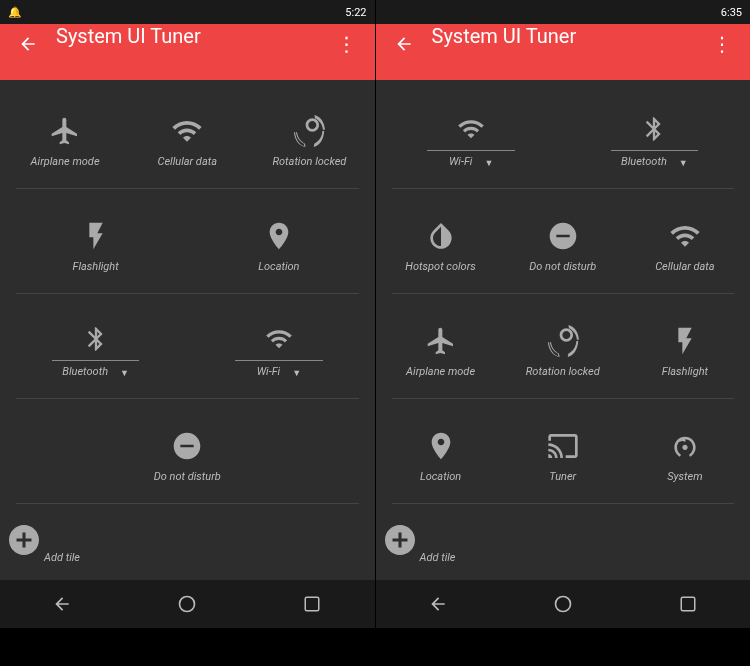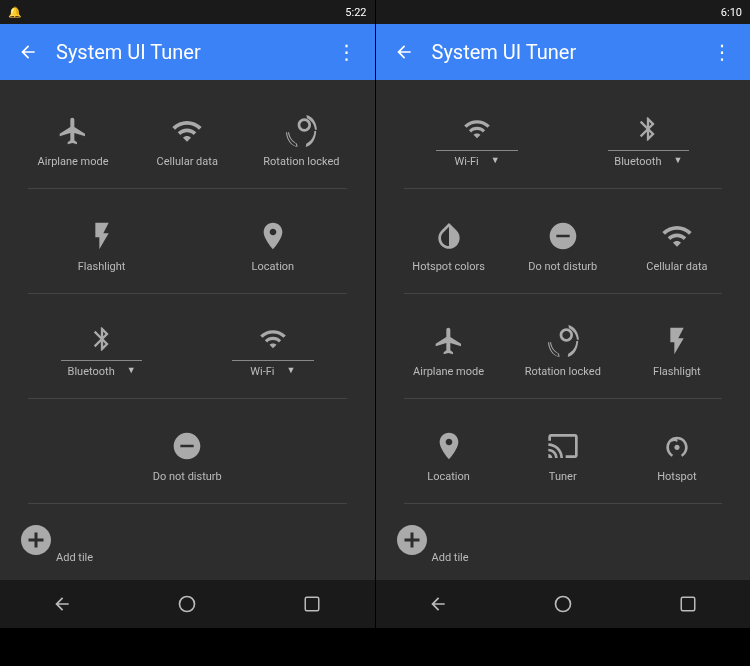--- a/index.html
+++ b/index.html
@@ -48,24 +48,23 @@
       background: #2d2d2d;
       display: flex;
       flex-direction: column;
       border-right: 1px solid #000;
     }
     .panel:last-child { border-right: none; }
 
     
     .toolbar {
       height: 56px;
-      background: #3b82f6;
-      display: flex;
-      align-items: center;
-      padding: 8px 8px;
+      background: #ef4444;
+      display: flex;
+      padding: 0 8px;
     }
     .toolbar-back {
       width: 40px;
       height: 40px;
       display: flex;
       align-items: center;
       justify-content: center;
       color: #fff;
       font-size: 20px;
       cursor: pointer;
@@ -84,22 +83,23 @@
       align-items: center;
       justify-content: center;
       color: #fff;
       font-size: 20px;
       cursor: pointer;
     }
 
     
     .tiles-area {
       flex: 1;
-      padding: 8px 12px;
+      padding: 8px 0;
       overflow-y: auto;
+      font-style: italic;
     }
 
     
     .tile-grid {
       display: grid;
       grid-template-columns: repeat(3, 1fr);
       gap: 0;
       padding: 8px 4px;
     }
 
@@ -124,21 +124,21 @@
 
     .tile-label {
       font-size: 11px;
       color: #bbb;
       text-align: center;
       line-height: 1.2;
     }
 
     .tile-label-with-arrow {
       display: flex;
-      align-items: flex-start;
+      align-items: flex-end;
       gap: 12px;
       font-size: 11px;
       color: #bbb;
     }
 
     
     .divider {
       height: 1px;
       background: #444;
       margin: 4px 16px;
@@ -248,21 +248,21 @@
       <div class="status-left">
         <span>🔔</span>
       </div>
       <div class="status-right">
         <span>5:22</span>
       </div>
     </div>
     <div class="status-bar">
       <div class="status-left"></div>
       <div class="status-right">
-        <span>6:10</span>
+        <span>6:35</span>
       </div>
     </div>
   </div>
 
   <div class="panels">
 
     <div class="panel">
       <div class="toolbar">
         <div class="toolbar-back">
           <svg width="20" height="20" viewBox="0 0 24 24">
@@ -490,21 +490,21 @@
                 </svg>
             </div>
             <span class="tile-label">Tuner</span>
           </div>
           <div class="tile">
             <div class="tile-icon">
               <svg width="32" height="32">
                   <use href="#icon-hotspot"></use>
                 </svg>
             </div>
-            <span class="tile-label">Hotspot</span>
+            <span class="tile-label">System</span>
           </div>
         </div>
 
         <div class="divider"></div>
 
         <div class="add-tile-row">
           <div class="tile-icon">
             <svg width="36" height="36">
                 <use href="#icon-plus"></use>
               </svg>

